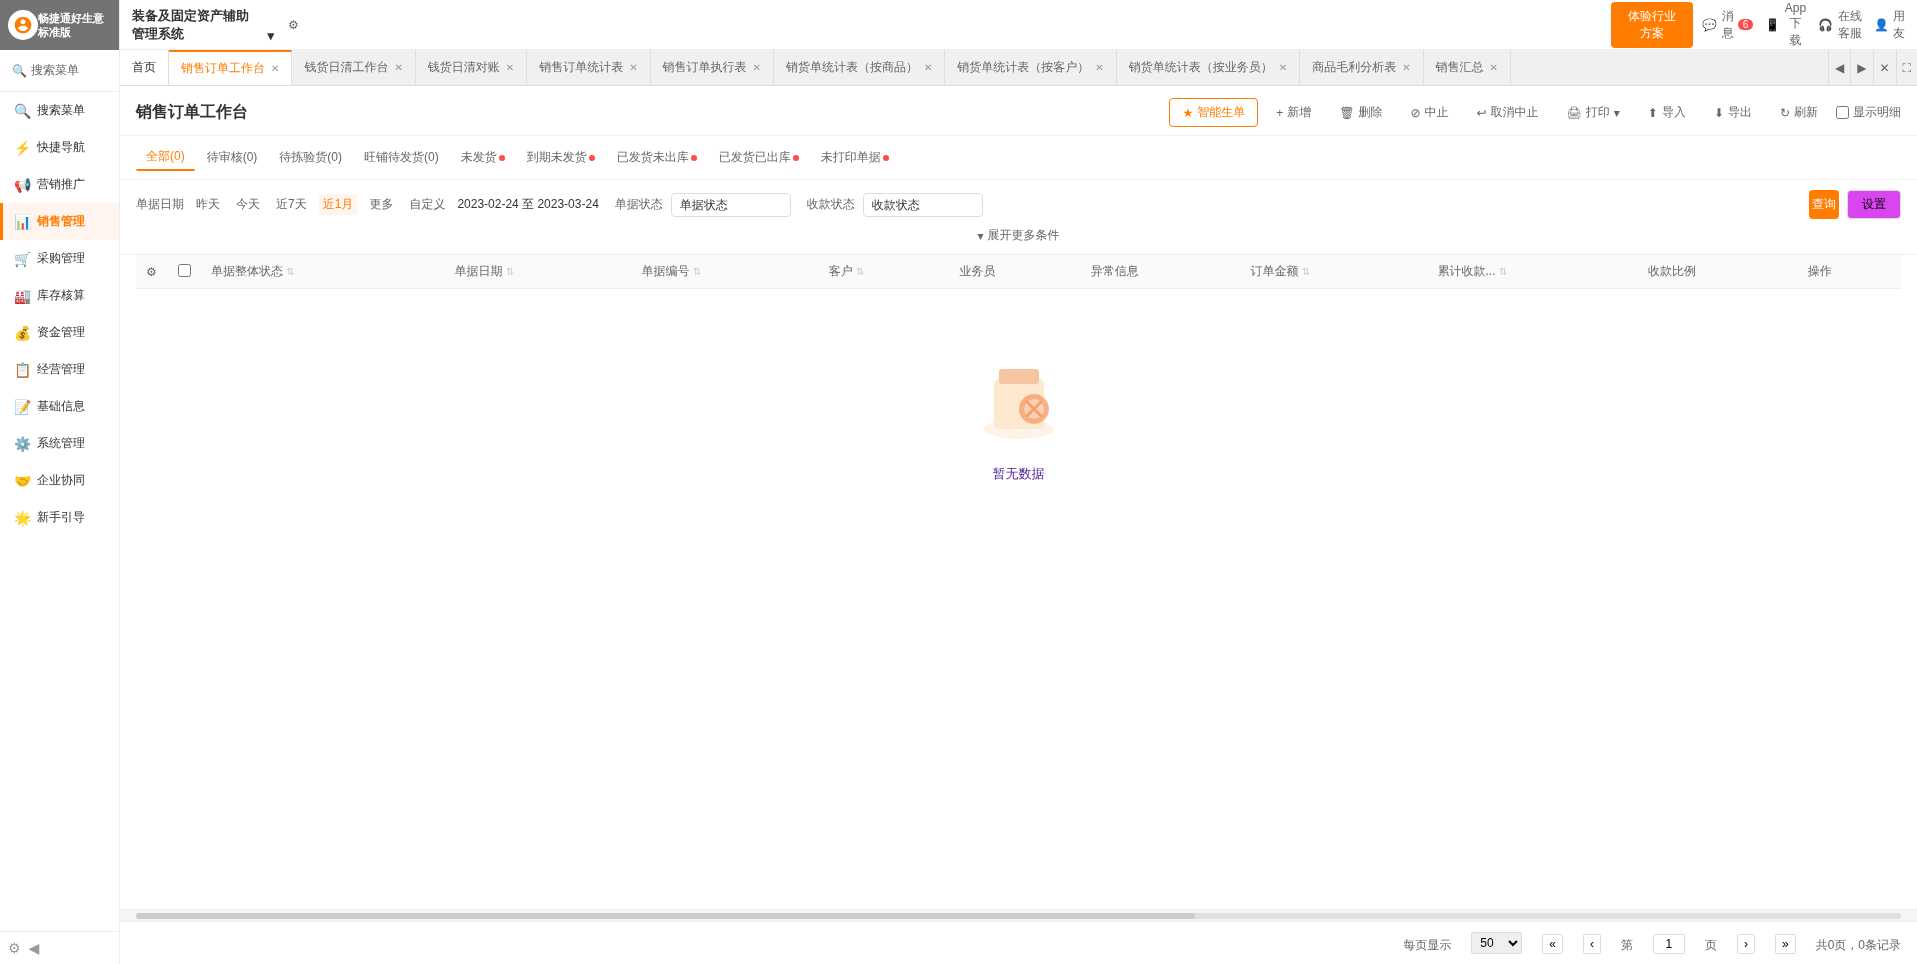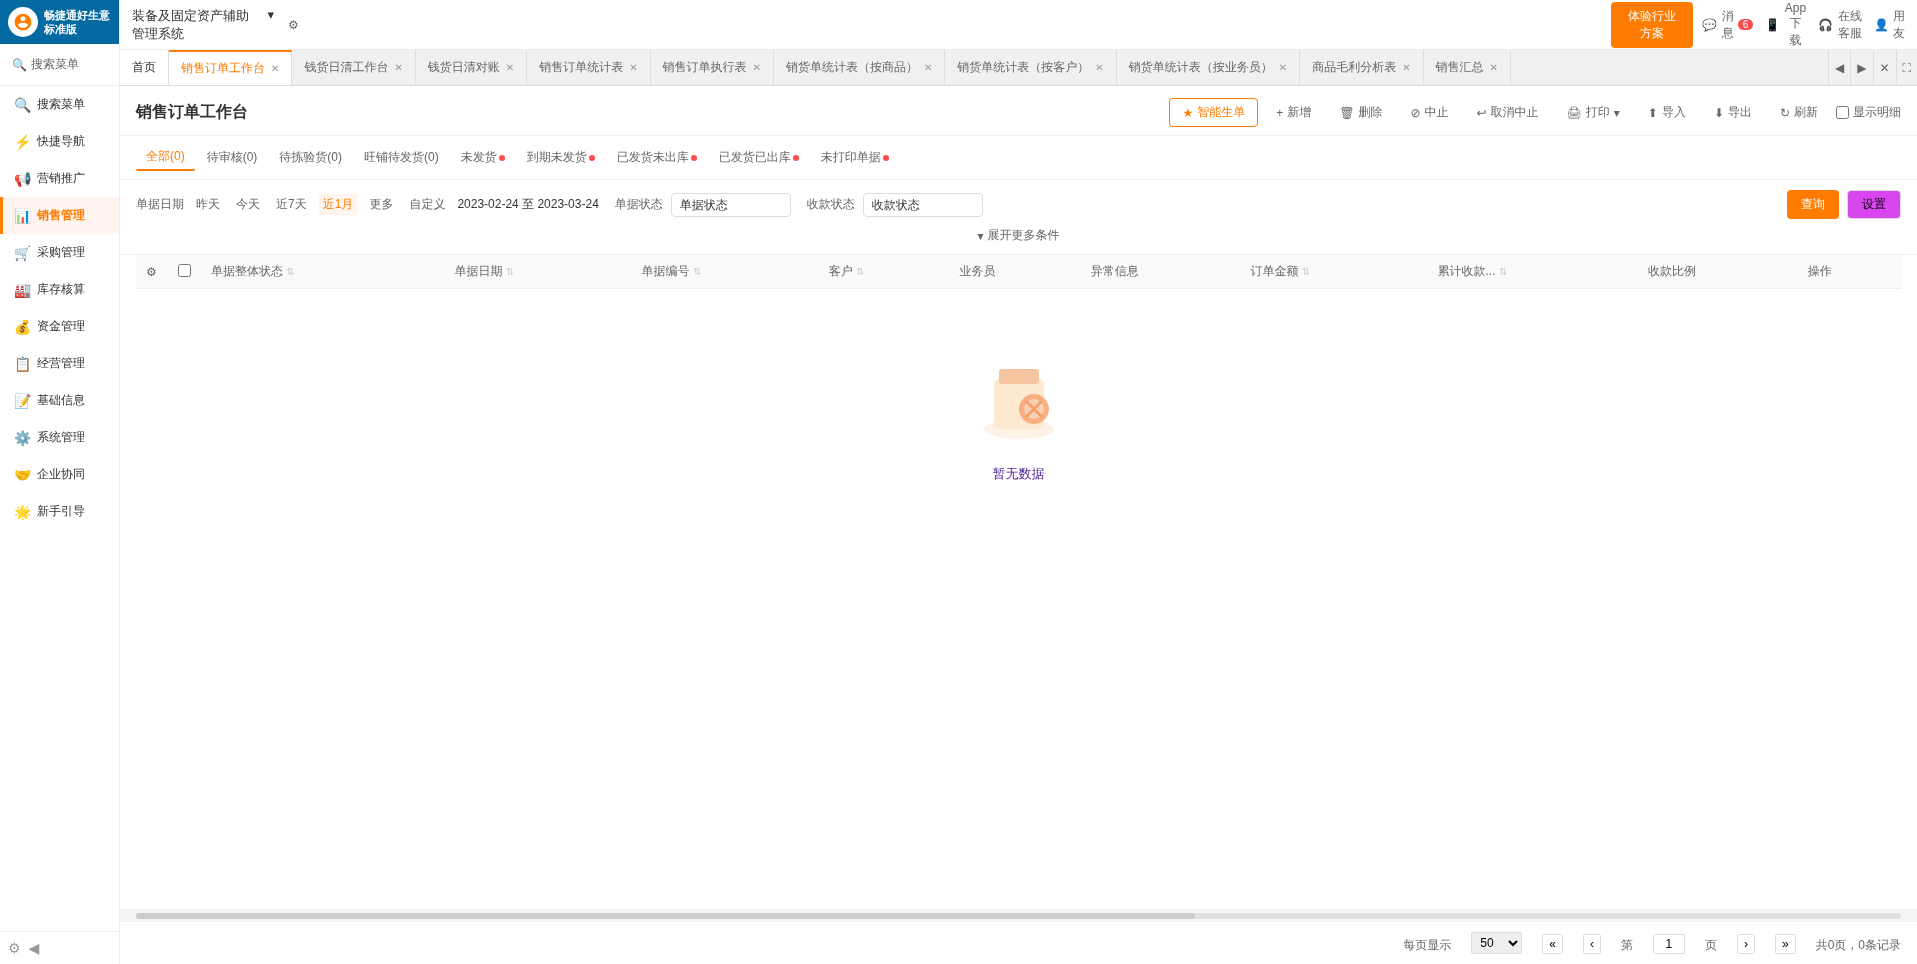--- a/index.html
+++ b/index.html
@@ -1,37 +1,37 @@
 <!DOCTYPE html>
 <html><head>
   <meta charset="utf-8">
   <style>
     * { box-sizing: border-box; margin: 0; padding: 0; }
     body { font-family: 'Microsoft YaHei', Arial, sans-serif; font-size: 12px; background: #f5f5f5; display: flex; height: 964px; overflow: hidden; }
 
     
     .sidebar { width: 120px; background: #fff; display: flex; flex-direction: column; border-right: 1px solid #eee; flex-shrink: 0; }
-    .sidebar-logo { background: #0369a1; color: white; padding: 8px; display: flex; align-items: center; gap: 6px; height: 44px; }
+    .sidebar-logo { background: #737373; color: white; padding: 8px; display: flex; align-items: center; height: 50px; }
     .sidebar-logo-icon { width: 30px; height: 30px; background: white; border-radius: 50%; display: flex; align-items: center; justify-content: center; }
     .sidebar-logo-icon svg { width: 20px; height: 20px; }
     .sidebar-logo-text { font-size: 11px; line-height: 1.3; font-weight: bold; }
     .sidebar-search { padding: 8px; border-bottom: 1px solid #eee; }
     .sidebar-search-btn { width: 100%; background: none; border: none; cursor: pointer; display: flex; align-items: center; gap: 4px; color: #666; font-size: 12px; padding: 4px; }
     .sidebar-nav-item { display: flex; align-items: center; gap: 6px; padding: 10px 12px; cursor: pointer; color: #333; font-size: 12px; border-left: 3px solid transparent; }
     .sidebar-nav-item.active { background: #fff5ee; color: #ff7c00; border-left-color: #ff7c00; font-weight: bold; }
     .sidebar-nav-item .nav-icon { width: 16px; height: 16px; display: flex; align-items: center; justify-content: center; font-size: 14px; }
     .sidebar-bottom { margin-top: auto; padding: 8px; display: flex; gap: 8px; border-top: 1px solid #eee; }
     .sidebar-bottom-btn { background: none; border: none; cursor: pointer; color: #999; font-size: 14px; }
 
     
     .main { flex: 1; display: flex; flex-direction: column; overflow: hidden; }
 
     
     .topbar { height: 50px; background: white; display: flex; align-items: center; padding: 0 12px; border-bottom: 1px solid #eee; gap: 10px; }
-    .topbar-dropdown { display: flex; align-items: flex-start; gap: 16px; cursor: pointer; color: #333; font-size: 13px; }
+    .topbar-dropdown { display: flex; align-items: flex-end; gap: 16px; cursor: pointer; color: #333; font-size: 13px; font-weight: bold; }
     .topbar-actions { display: flex; align-items: center; gap: 12px; margin-left: auto; }
     .topbar-btn { background: #ff7c00; color: white; border: none; padding: 6px 14px; border-radius: 4px; cursor: pointer; font-size: 12px; }
     .topbar-icon-btn { background: none; border: none; cursor: pointer; color: #666; display: flex; align-items: center; gap: 4px; font-size: 12px; }
 
     
     .tabbar { height: 36px; background: #f0f0f0; display: flex; align-items: center; overflow: hidden; border-bottom: 1px solid #ddd; }
     .tab { display: flex; align-items: center; gap: 4px; padding: 0 12px; height: 36px; cursor: pointer; font-size: 12px; color: #666; border-right: 1px solid #ddd; white-space: nowrap; flex-shrink: 0; }
     .tab.home { background: white; color: #333; }
     .tab.active { background: white; color: #ff7c00; border-top: 2px solid #ff7c00; }
     .tab .tab-close { color: #999; font-size: 10px; margin-left: 2px; }
@@ -39,21 +39,21 @@
 
     
     .page-content { flex: 1; display: flex; flex-direction: column; overflow: hidden; background: white; }
 
     
     .page-header { padding: 12px 16px 8px; display: flex; align-items: center; justify-content: space-between; border-bottom: 1px solid #f0f0f0; }
     .page-title { font-size: 16px; font-weight: bold; color: #333; }
     .page-header-actions { display: flex; align-items: center; gap: 8px; }
     .btn-smart { background: white; color: #ff7c00; border: 1px solid #ff7c00; padding: 5px 12px; border-radius: 4px; cursor: pointer; font-size: 12px; display: flex; align-items: center; gap: 4px; }
     .btn-action { background: white; color: #666; border: none; padding: 5px 10px; border-radius: 4px; cursor: pointer; font-size: 12px; display: flex; align-items: center; gap: 4px; }
-    .btn-primary { background: #ff7c00; color: white; border: none; padding: 5px 14px; border-radius: 4px; cursor: pointer; font-size: 12px; margin-left: 32px; }
+    .btn-primary { background: #ff7c00; color: white; border: none; padding: 5px 3px; border-radius: 4px; cursor: pointer; font-size: 12px; margin-left: 32px; }
 
     
     .filter-tabs { display: flex; align-items: center; padding: 8px 16px; border-bottom: 1px solid #f0f0f0; gap: 2px; }
     .filter-tab { padding: 4px 10px; cursor: pointer; color: #666; font-size: 12px; border-radius: 2px; }
     .filter-tab.active { color: #ff7c00; border-bottom: 2px solid #ff7c00; }
 
     
     .search-area { padding: 10px 16px; border-bottom: 1px solid #f0f0f0; }
     .search-row { display: flex; align-items: center; gap: 16px; margin-bottom: 8px; }
     .search-field { display: flex; align-items: center; gap: 8px; }

